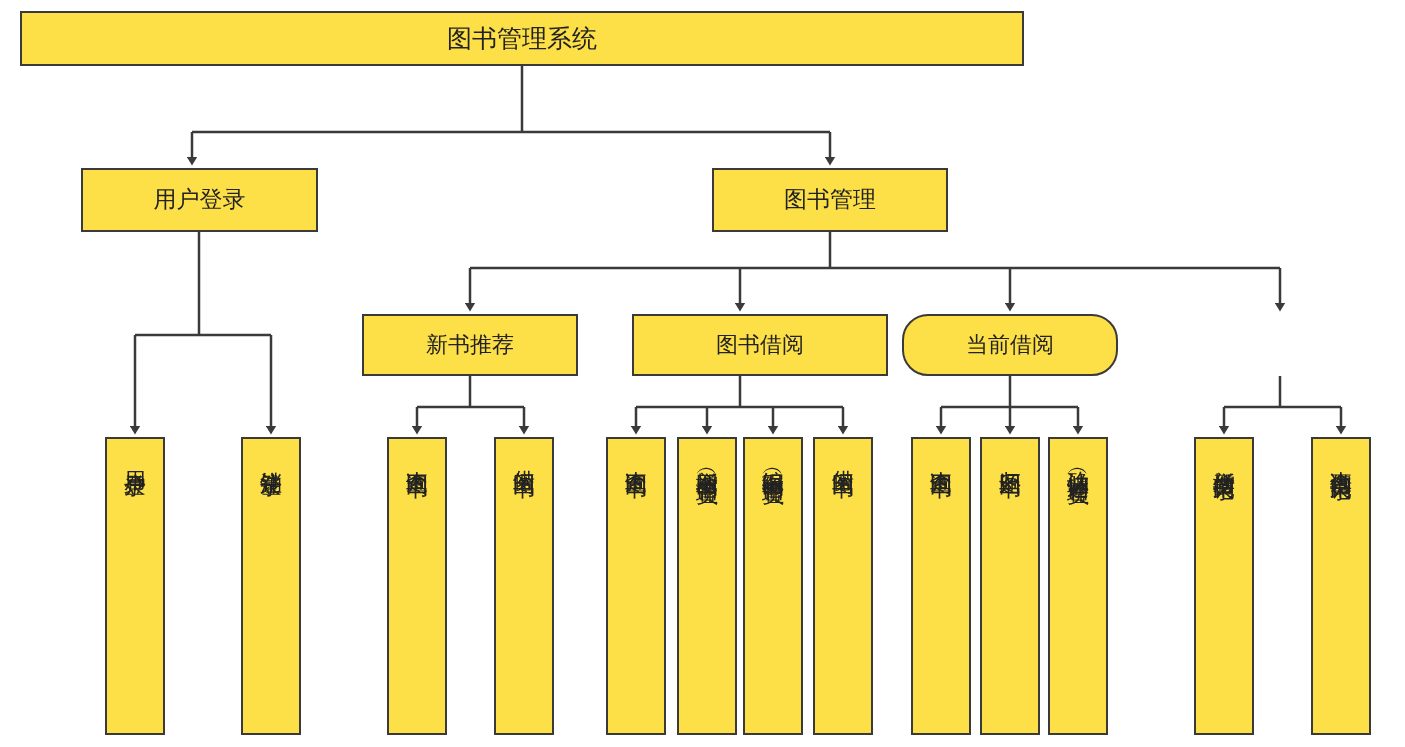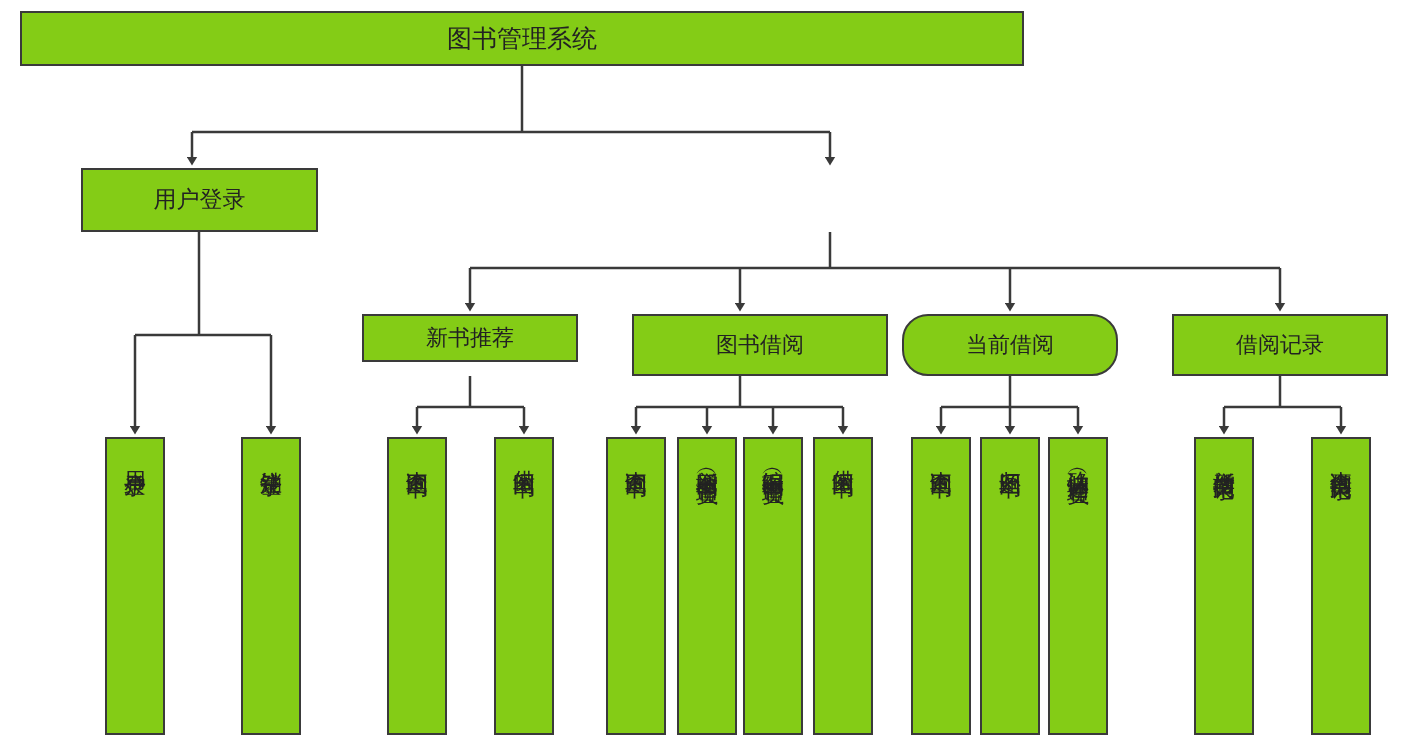--- a/index.html
+++ b/index.html
@@ -22,21 +22,21 @@
     position: absolute;
     left: 0;
     top: 0;
     width: 1405px;
     height: 747px;
   }
   .node {
     position: absolute;
     box-sizing: border-box;
     border: 2.5px solid #3a3a3a;
-    background: #84cc16;
+    background: #fde047;
     display: flex;
     align-items: center;
     justify-content: center;
     color: #222222;
     z-index: 5;
   }
   .node-label {
     display: block;
     text-align: center;
     line-height: 1.18;
@@ -127,32 +127,32 @@
     </g>
   </svg>
 
   <div class="node level-0" style="left:20px; top:11px; width:1004px; height:55px;">
     <span class="node-label">图书管理系统</span>
   </div>
 
   <div class="node level-1" style="left:81px; top:168px; width:237px; height:64px;">
     <span class="node-label">用户登录</span>
   </div>
+  <div class="node level-1" style="left:712px; top:168px; width:236px; height:64px;">
+    <span class="node-label">图书管理</span>
+  </div>
 
-  <div class="node level-2" style="left:362px; top:314px; width:216px; height:48px;">
+  <div class="node level-2" style="left:362px; top:314px; width:216px; height:62px;">
     <span class="node-label">新书推荐</span>
   </div>
   <div class="node level-2" style="left:632px; top:314px; width:256px; height:62px;">
     <span class="node-label">图书借阅</span>
   </div>
   <div class="node level-2" style="left:902px; top:314px; width:216px; height:62px;border-radius:26px;">
     <span class="node-label">当前借阅</span>
-  </div>
-  <div class="node level-2" style="left:1172px; top:314px; width:216px; height:62px;">
-    <span class="node-label">借阅记录</span>
   </div>
 
   <div class="node leaf" style="left:105px; top:437px; width:60px; height:298px;">
     <span class="node-label">用户登录</span>
   </div>
   <div class="node leaf" style="left:241px; top:437px; width:60px; height:298px;">
     <span class="node-label">注销登录</span>
   </div>
 
   <div class="node leaf" style="left:387px; top:437px; width:60px; height:298px;">

